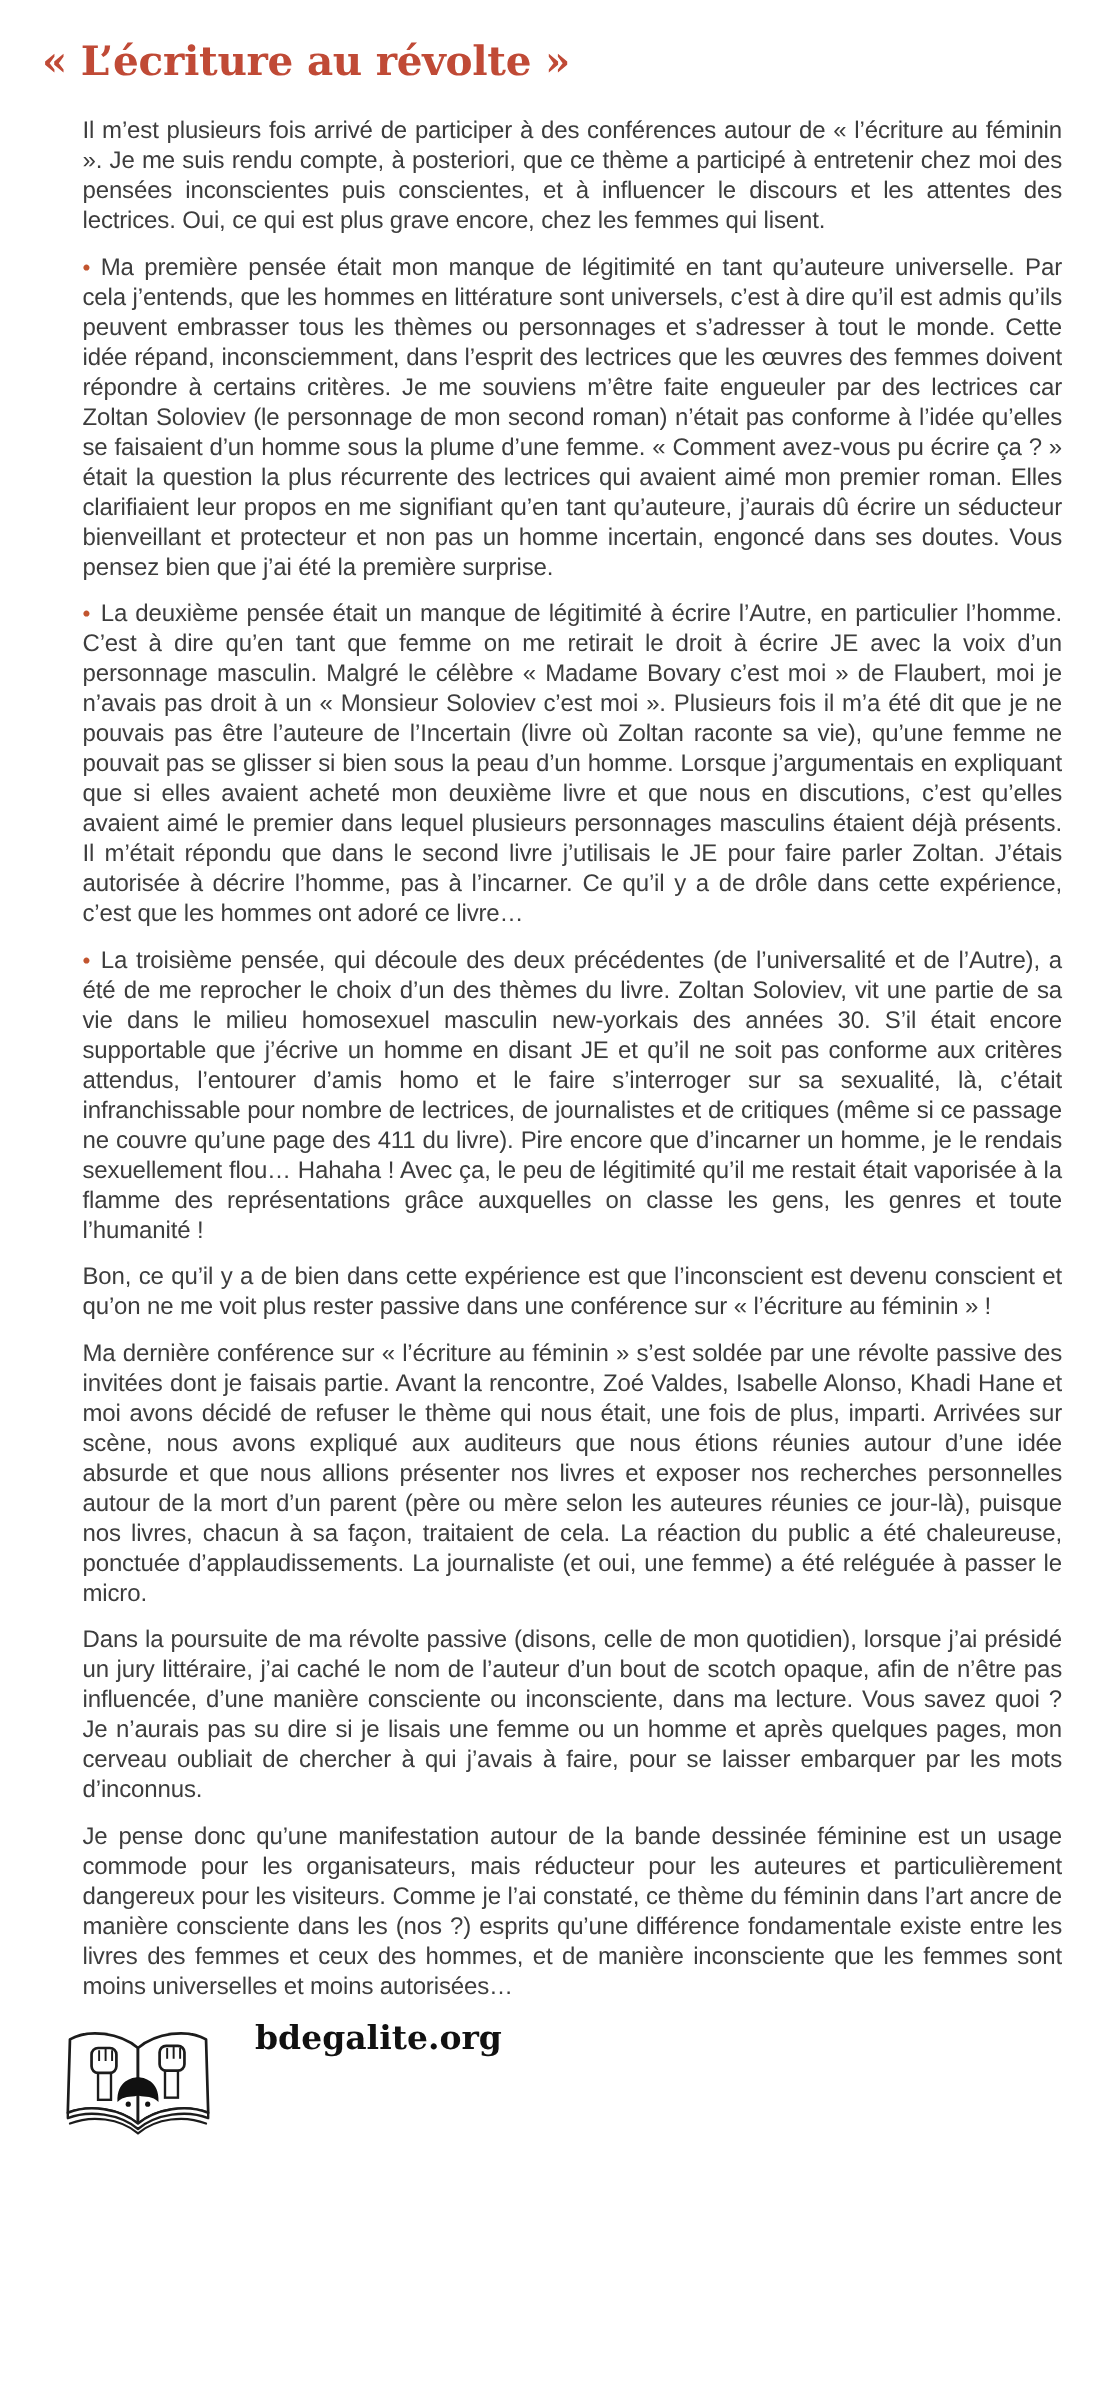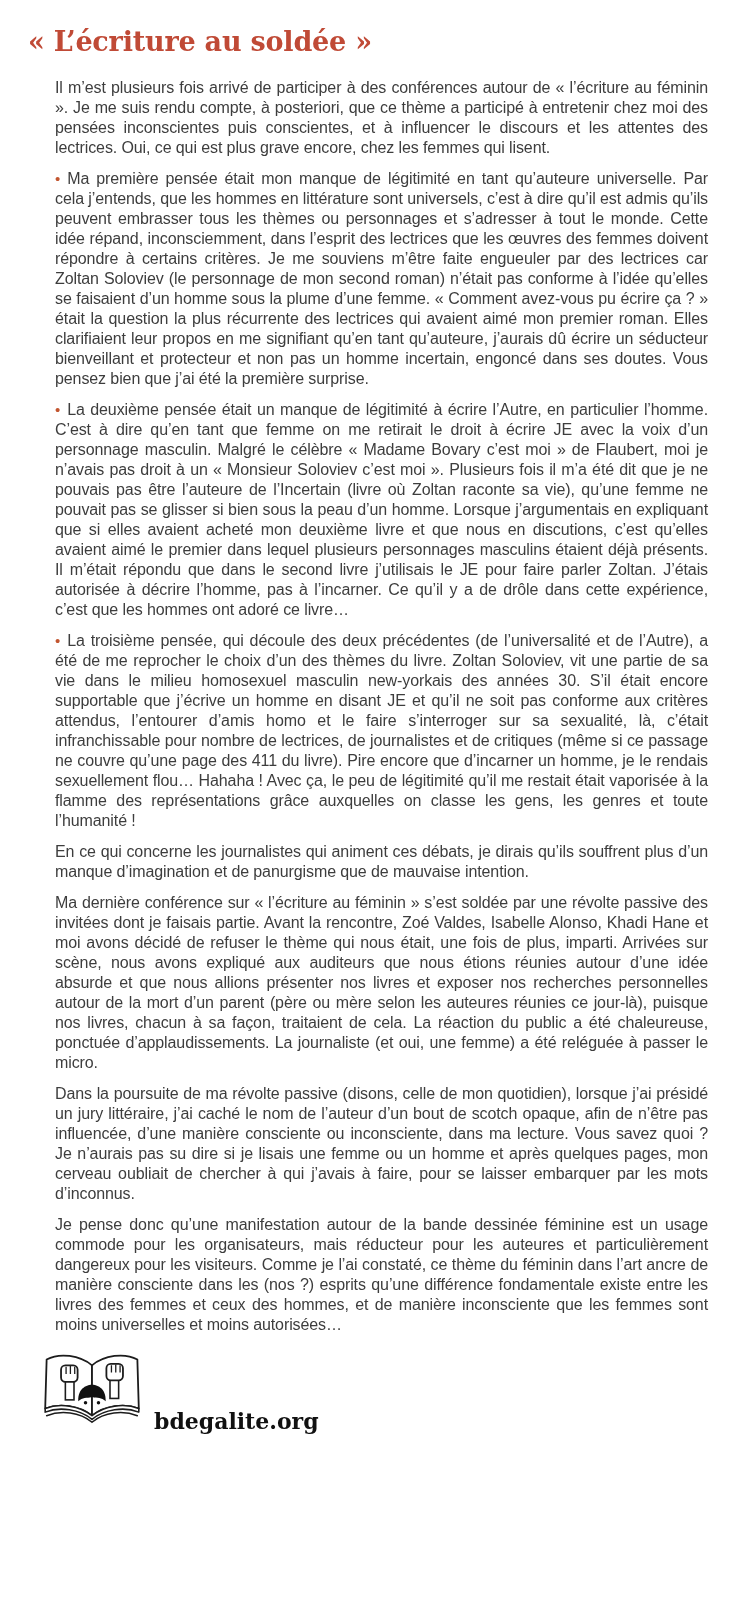--- a/index.html
+++ b/index.html
@@ -36,49 +36,49 @@
     font-size:15px;
   }
   .signature{
     text-align:right;
     font-family:"DejaVu Serif","Liberation Serif",serif;
     font-weight:bold;font-size:21px;line-height:26px;
     color:var(--signature-color);
     margin:10px 0 4px 0;
   }
   .footer{
-    display:flex;align-items:flex-end;gap:8px;
+    display:flex;align-items:flex-start;gap:24px;
     padding-left:10px;margin-top:2px;
   }
   .logo{flex:0 0 auto;}
   .site{
     font-family:"DejaVu Serif","Liberation Serif",serif;
     font-weight:bold;font-size:22px;
     color:var(--site-color);
   }
 </style>
 </head>
 <body>
 
 <div class="page">
 
-  <h1 class="title">« L’écriture au soldée »</h1>
+  <h1 class="title">« L’écriture au révolte »</h1>
 
   <div class="content">
 
     <p class="para"><span>Il m’est plusieurs fois arrivé de participer à des conférences autour de « l’écriture au féminin ». Je me suis rendu compte, à posteriori, que ce thème a participé à entretenir chez moi des pensées inconscientes puis conscientes, et à influencer le discours et les attentes des lectrices. Oui, ce qui est plus grave encore, chez les femmes qui lisent.</span></p>
 
     <p class="para"><span class="bullet">•</span><span>Ma première pensée était mon manque de légitimité en tant qu’auteure universelle. Par cela j’entends, que les hommes en littérature sont universels, c’est à dire qu’il est admis qu’ils peuvent embrasser tous les thèmes ou personnages et s’adresser à tout le monde. Cette idée répand, inconsciemment, dans l’esprit des lectrices que les œuvres des femmes doivent répondre à certains critères. Je me souviens m’être faite engueuler par des lectrices car Zoltan Soloviev (le personnage de mon second roman) n’était pas conforme à l’idée qu’elles se faisaient d’un homme sous la plume d’une femme. « Comment avez-vous pu écrire ça ? » était la question la plus récurrente des lectrices qui avaient aimé mon premier roman. Elles clarifiaient leur propos en me signifiant qu’en tant qu’auteure, j’aurais dû écrire un séducteur bienveillant et protecteur et non pas un homme incertain, engoncé dans ses doutes. Vous pensez bien que j’ai été la première surprise.</span></p>
 
     <p class="para"><span class="bullet">•</span><span>La deuxième pensée était un manque de légitimité à écrire l’Autre, en particulier l’homme. C’est à dire qu’en tant que femme on me retirait le droit à écrire JE avec la voix d’un personnage masculin. Malgré le célèbre « Madame Bovary c’est moi » de Flaubert, moi je n’avais pas droit à un « Monsieur Soloviev c’est moi ». Plusieurs fois il m’a été dit que je ne pouvais pas être l’auteure de l’Incertain (livre où Zoltan raconte sa vie), qu’une femme ne pouvait pas se glisser si bien sous la peau d’un homme. Lorsque j’argumentais en expliquant que si elles avaient acheté mon deuxième livre et que nous en discutions, c’est qu’elles avaient aimé le premier dans lequel plusieurs personnages masculins étaient déjà présents. Il m’était répondu que dans le second livre j’utilisais le JE pour faire parler Zoltan. J’étais autorisée à décrire l’homme, pas à l’incarner. Ce qu’il y a de drôle dans cette expérience, c’est que les hommes ont adoré ce livre…</span></p>
 
     <p class="para"><span class="bullet">•</span><span>La troisième pensée, qui découle des deux précédentes (de l’universalité et de l’Autre), a été de me reprocher le choix d’un des thèmes du livre. Zoltan Soloviev, vit une partie de sa vie dans le milieu homosexuel masculin new-yorkais des années 30. S’il était encore supportable que j’écrive un homme en disant JE et qu’il ne soit pas conforme aux critères attendus, l’entourer d’amis homo et le faire s’interroger sur sa sexualité, là, c’était infranchissable pour nombre de lectrices, de journalistes et de critiques (même si ce passage ne couvre qu’une page des 411 du livre). Pire encore que d’incarner un homme, je le rendais sexuellement flou… Hahaha ! Avec ça, le peu de légitimité qu’il me restait était vaporisée à la flamme des représentations grâce auxquelles on classe les gens, les genres et toute l’humanité !</span></p>
 
+    <p class="para"><span>Bon, ce qu’il y a de bien dans cette expérience est que l’inconscient est devenu conscient et qu’on ne me voit plus rester passive dans une conférence sur « l’écriture au féminin » !</span></p>
 
-    <p class="para"><span>En ce qui concerne les journalistes qui animent ces débats, je dirais qu’ils souffrent plus d’un manque d’imagination et de panurgisme que de mauvaise intention.</span></p>
 
     <p class="para"><span>Ma dernière conférence sur « l’écriture au féminin » s’est soldée par une révolte passive des invitées dont je faisais partie. Avant la rencontre, Zoé Valdes, Isabelle Alonso, Khadi Hane et moi avons décidé de refuser le thème qui nous était, une fois de plus, imparti. Arrivées sur scène, nous avons expliqué aux auditeurs que nous étions réunies autour d’une idée absurde et que nous allions présenter nos livres et exposer nos recherches personnelles autour de la mort d’un parent (père ou mère selon les auteures réunies ce jour-là), puisque nos livres, chacun à sa façon, traitaient de cela. La réaction du public a été chaleureuse, ponctuée d’applaudissements. La journaliste (et oui, une femme) a été reléguée à passer le micro.</span></p>
 
     <p class="para"><span>Dans la poursuite de ma révolte passive (disons, celle de mon quotidien), lorsque j’ai présidé un jury littéraire, j’ai caché le nom de l’auteur d’un bout de scotch opaque, afin de n’être pas influencée, d’une manière consciente ou inconsciente, dans ma lecture. Vous savez quoi ? Je n’aurais pas su dire si je lisais une femme ou un homme et après quelques pages, mon cerveau oubliait de chercher à qui j’avais à faire, pour se laisser embarquer par les mots d’inconnus.</span></p>
 
     <p class="para"><span>Je pense donc qu’une manifestation autour de la bande dessinée féminine est un usage commode pour les organisateurs, mais réducteur pour les auteures et particulièrement dangereux pour les visiteurs. Comme je l’ai constaté, ce thème du féminin dans l’art ancre de manière consciente dans les (nos ?) esprits qu’une différence fondamentale existe entre les livres des femmes et ceux des hommes, et de manière inconsciente que les femmes sont moins universelles et moins autorisées…</span></p>
 
   </div>
 
   <div class="footer">

